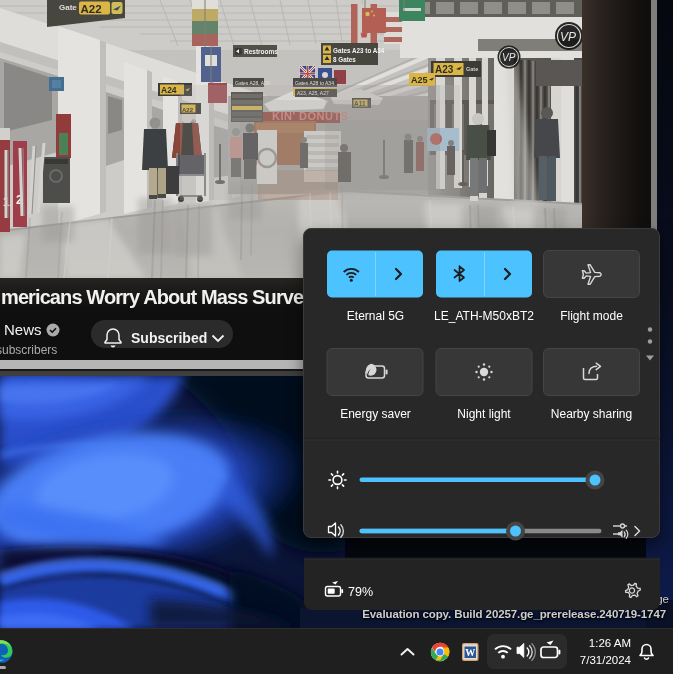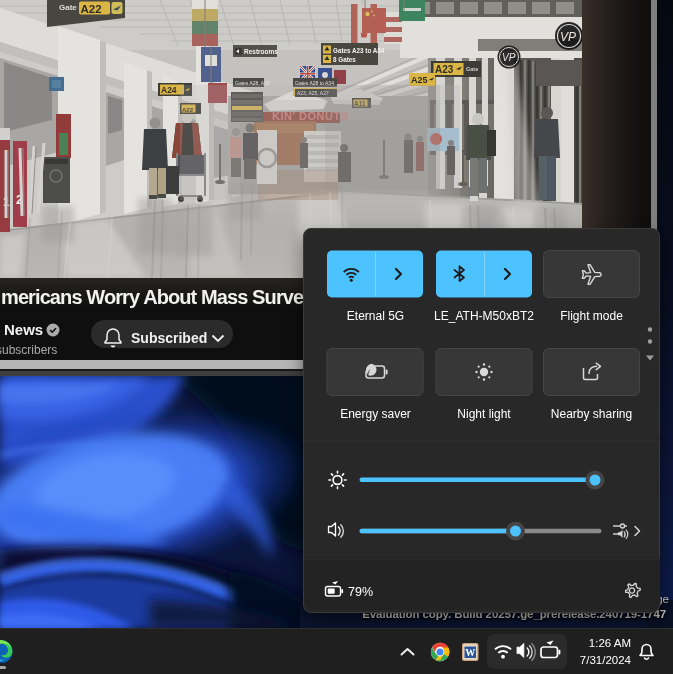--- a/index.html
+++ b/index.html
@@ -10,26 +10,26 @@
   #video{position:absolute;left:0;top:0;width:582px;height:278px;}
   #rightdark{position:absolute;left:582px;top:0;width:69px;height:278px;
      background:linear-gradient(90deg,#3a302a 0%,#2c2522 22%,#1d1916 55%,#131110 80%,#100e0d 100%);}
   #rightdark2{position:absolute;left:582px;top:278px;width:69px;height:93px;background:#151210;}
   #vscroll{position:absolute;left:651px;top:0;width:6px;height:371px;background:#7e7e7e;}
   #hscroll{position:absolute;left:0;top:359.5px;width:651px;height:9px;background:#b5b5b5;}
   #winbottom{position:absolute;left:0;top:368.5px;width:657px;height:2.5px;background:#181818;}
   #winshadow{position:absolute;left:0;top:371px;width:657px;height:5px;background:#3e3e3e;z-index:9;}
   #title{position:absolute;left:1px;top:286px;width:600px;color:#f1f1f1;font-size:20px;
      font-weight:bold;white-space:nowrap;letter-spacing:-0.9px;}
-  #chan{position:absolute;left:4px;top:321px;color:#f1f1f1;font-size:15px;font-weight:bold;}
+  #chan{position:absolute;left:4px;top:321px;color:#f1f1f1;font-size:15px;font-weight:normal;}
   #subs{position:absolute;left:-4px;top:343px;color:#aaaaaa;font-size:12px;}
   #subbtn{position:absolute;left:91px;top:320px;width:142px;height:28px;border-radius:18px;
      background:#2b2b2b;color:#f1f1f1;font-size:14px;font-weight:bold;}
   #subbtn span{position:absolute;left:40px;top:10px;}
-  #panel{position:absolute;left:302.5px;top:228px;width:357px;height:385px;z-index:40;
+  #panel{position:absolute;left:302.5px;top:228px;width:357px;height:310px;z-index:40;
      background:#282828;border:1px solid #3a3a3a;border-radius:8px;box-sizing:border-box;
      box-shadow:0 8px 16px rgba(0,0,0,.5);}
   #evaltext{position:absolute;right:7px;top:608px;color:#cdcdcd;font-size:11.5px;z-index:30;letter-spacing:-0.1px;
      text-shadow:0 1px 2px #000,0 0 3px #000;font-weight:bold;}
   #evaltext2{position:absolute;right:4px;top:593px;color:#cdcdcd;font-size:11.5px;z-index:30;
      text-shadow:0 1px 2px #000;}
   #taskbar{position:absolute;left:0;top:628px;width:673px;height:46px;background:#1f1f1f;z-index:60;border-top:1px solid #2e2e2e;box-sizing:border-box;}
 </style>
 </head>
 <body>

